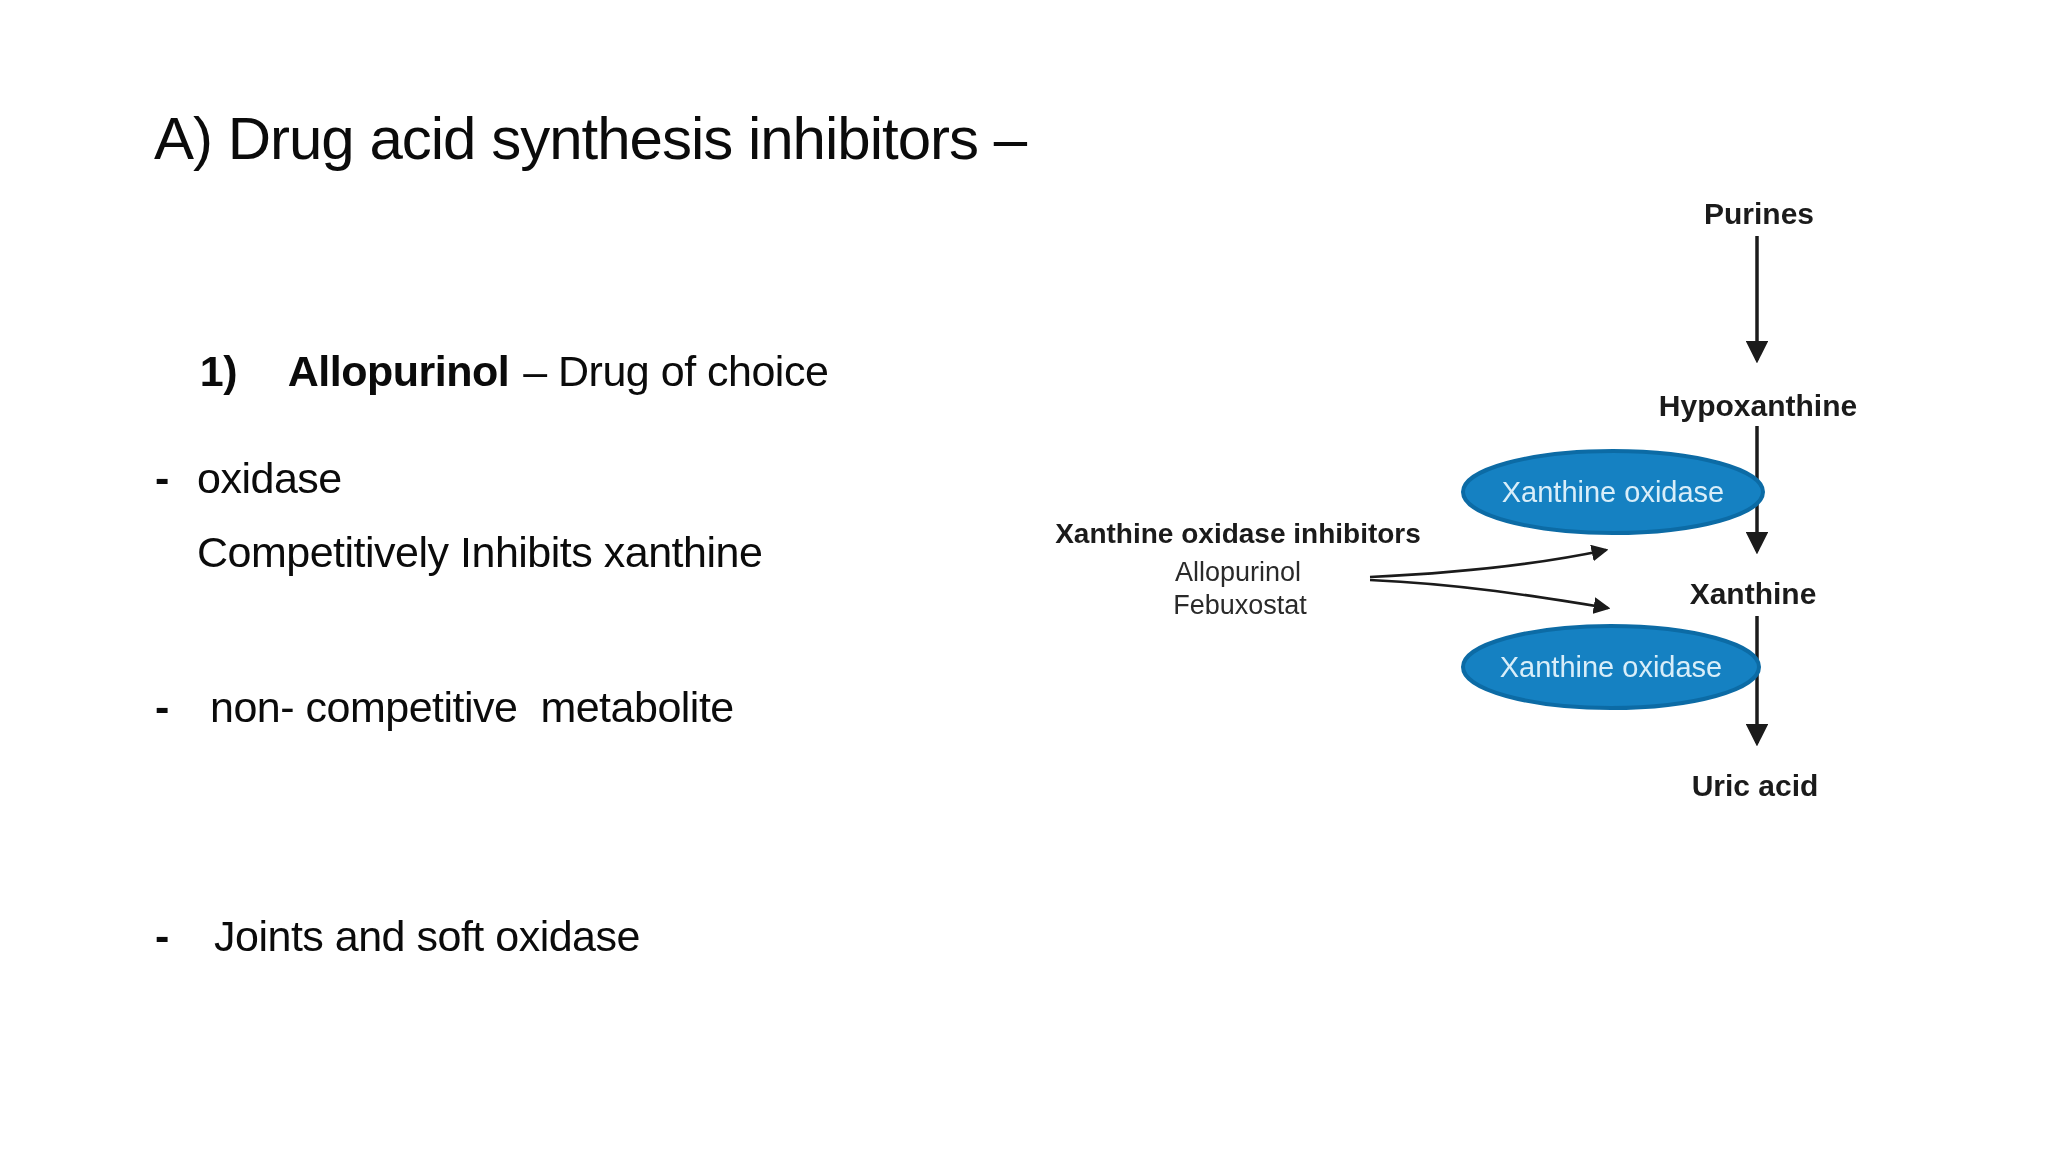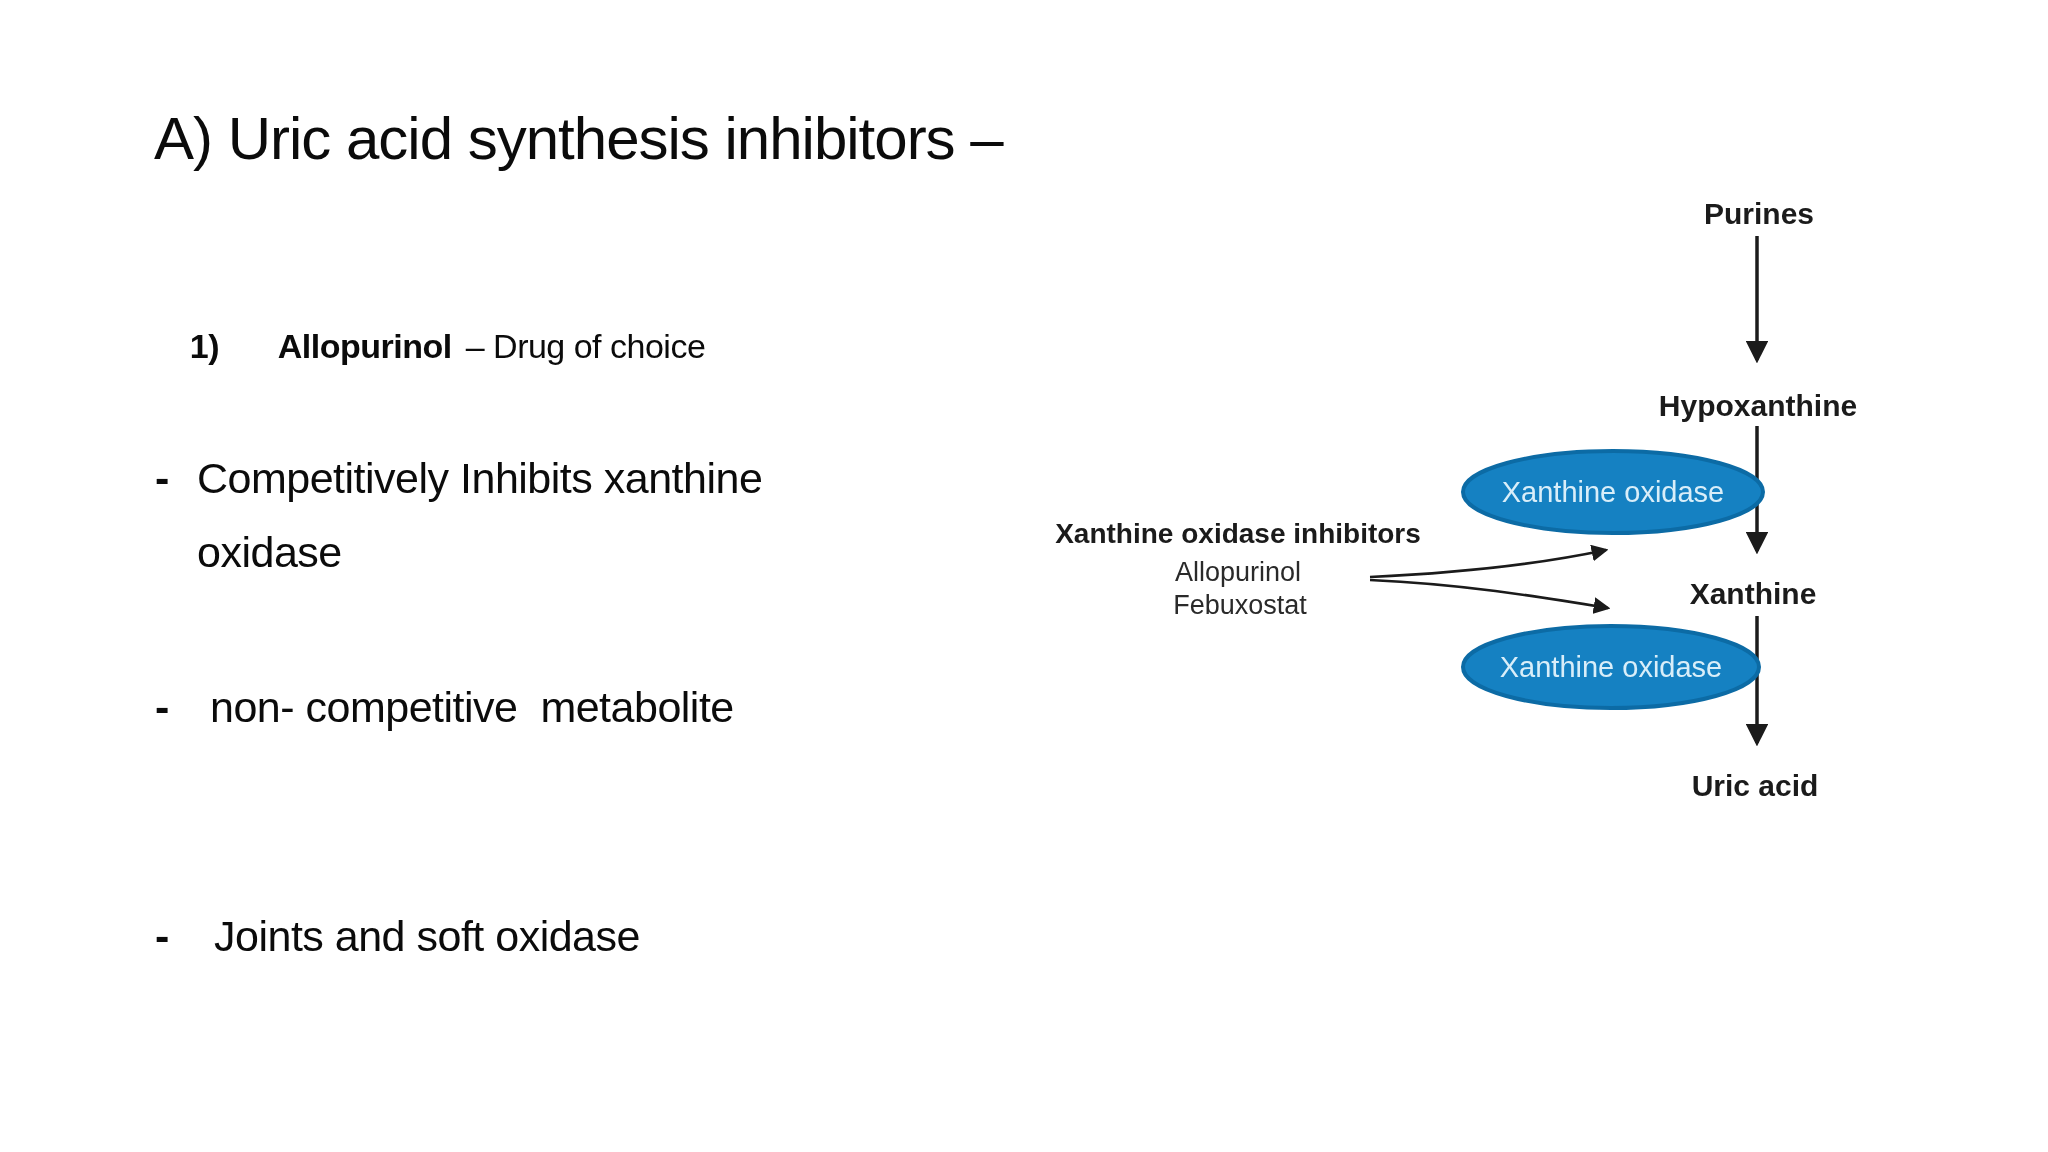--- a/index.html
+++ b/index.html
@@ -17,22 +17,22 @@
     left: 154px; top: 104px;
     font-size: 60px;
     font-weight: 400;
     letter-spacing: -1px;
     color: #0b0b0b;
     white-space: pre-wrap;
   }
 
   .numbered {
     position: absolute;
-    left: 154px; top: 288px;
-    font-size: 34px;
+    left: 154px; top: 298px;
+    font-size: 43px;
     letter-spacing: -0.5px;
     color: #0b0b0b;
     white-space: pre-wrap;
   }
   .numbered .num { font-weight: 700; display: inline-block; width: 88px; }
   .numbered .drug { font-weight: 700; }
   .numbered .rest { font-weight: 400; margin-left: 14px; }
 
   .bullet {
     position: absolute;
@@ -85,31 +85,31 @@
     font-weight: 400;
     font-size: 27px;
     fill: #2a2a2a;
   }
 </style>
 </head>
 <body>
 
 <div class="slide">
 
-  <div class="title">A) Uric acid synthesis inhibitors –</div>
+  <div class="title">A) Drug acid synthesis inhibitors –</div>
 
   <div class="numbered">
     <span class="num">1)</span><span class="drug">Allopurinol</span><span class="rest">– Drug of choice</span>
   </div>
 
   <div class="bullet" id="bullet-1">
     <span class="dash">-</span>
     <span class="lines">
+      <span class="line line2" style="display:block">oxidase</span>
       <span class="line" style="display:block">Competitively Inhibits xanthine</span>
-      <span class="line line2" style="display:block">oxidase</span>
     </span>
   </div>
 
   <div class="bullet" id="bullet-2">
     <span class="dash">-</span>
     <span class="lines">
       <span class="line line2" style="display:block">non- competitive  metabolite</span>
     </span>
   </div>
 

